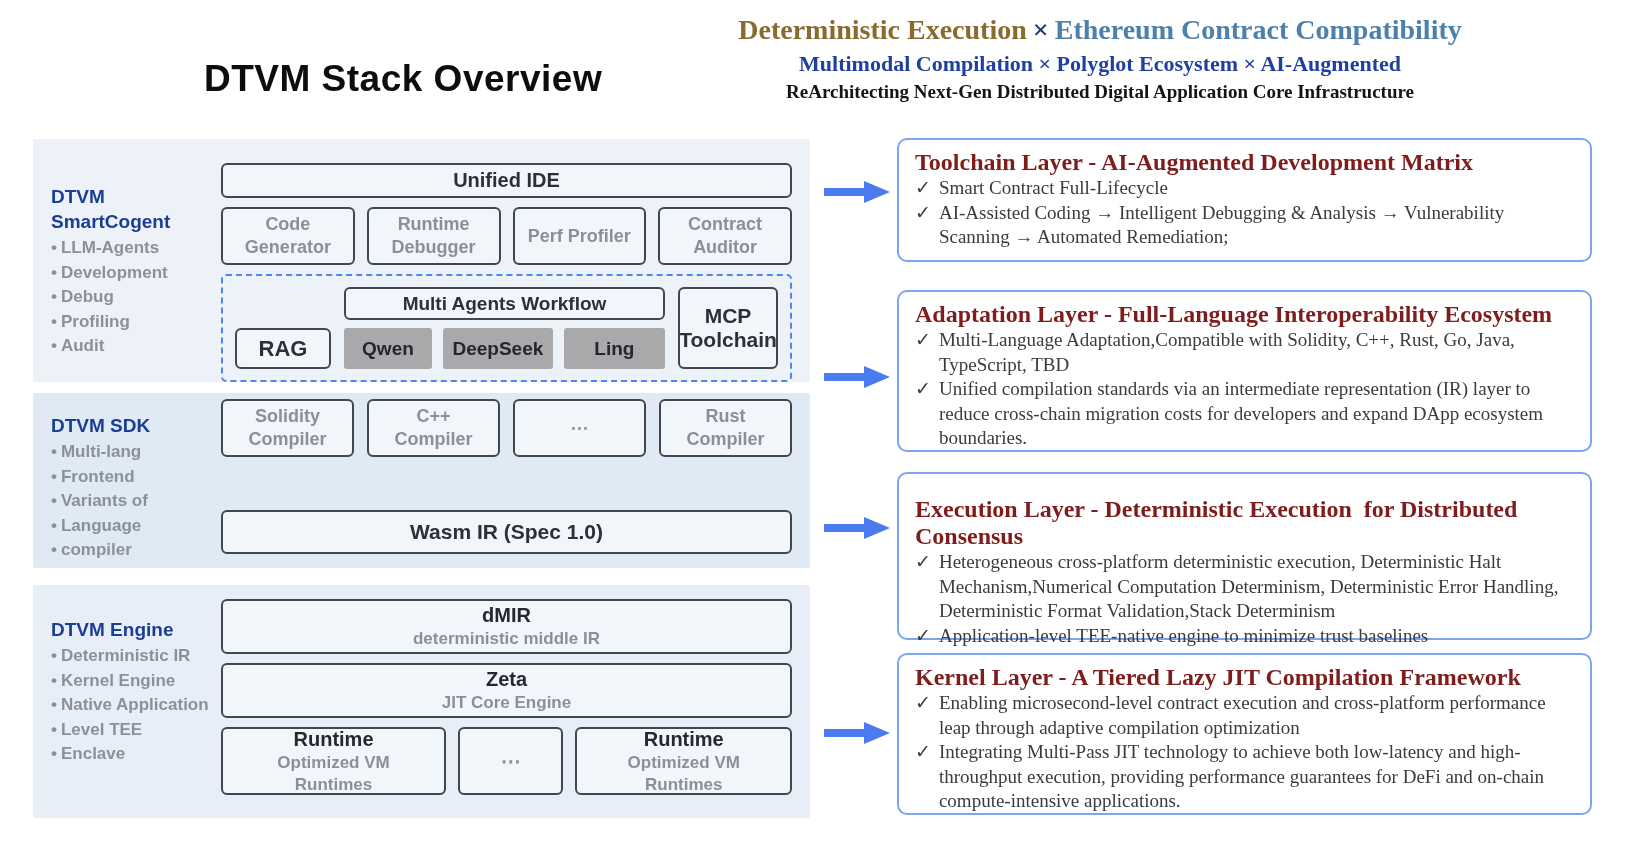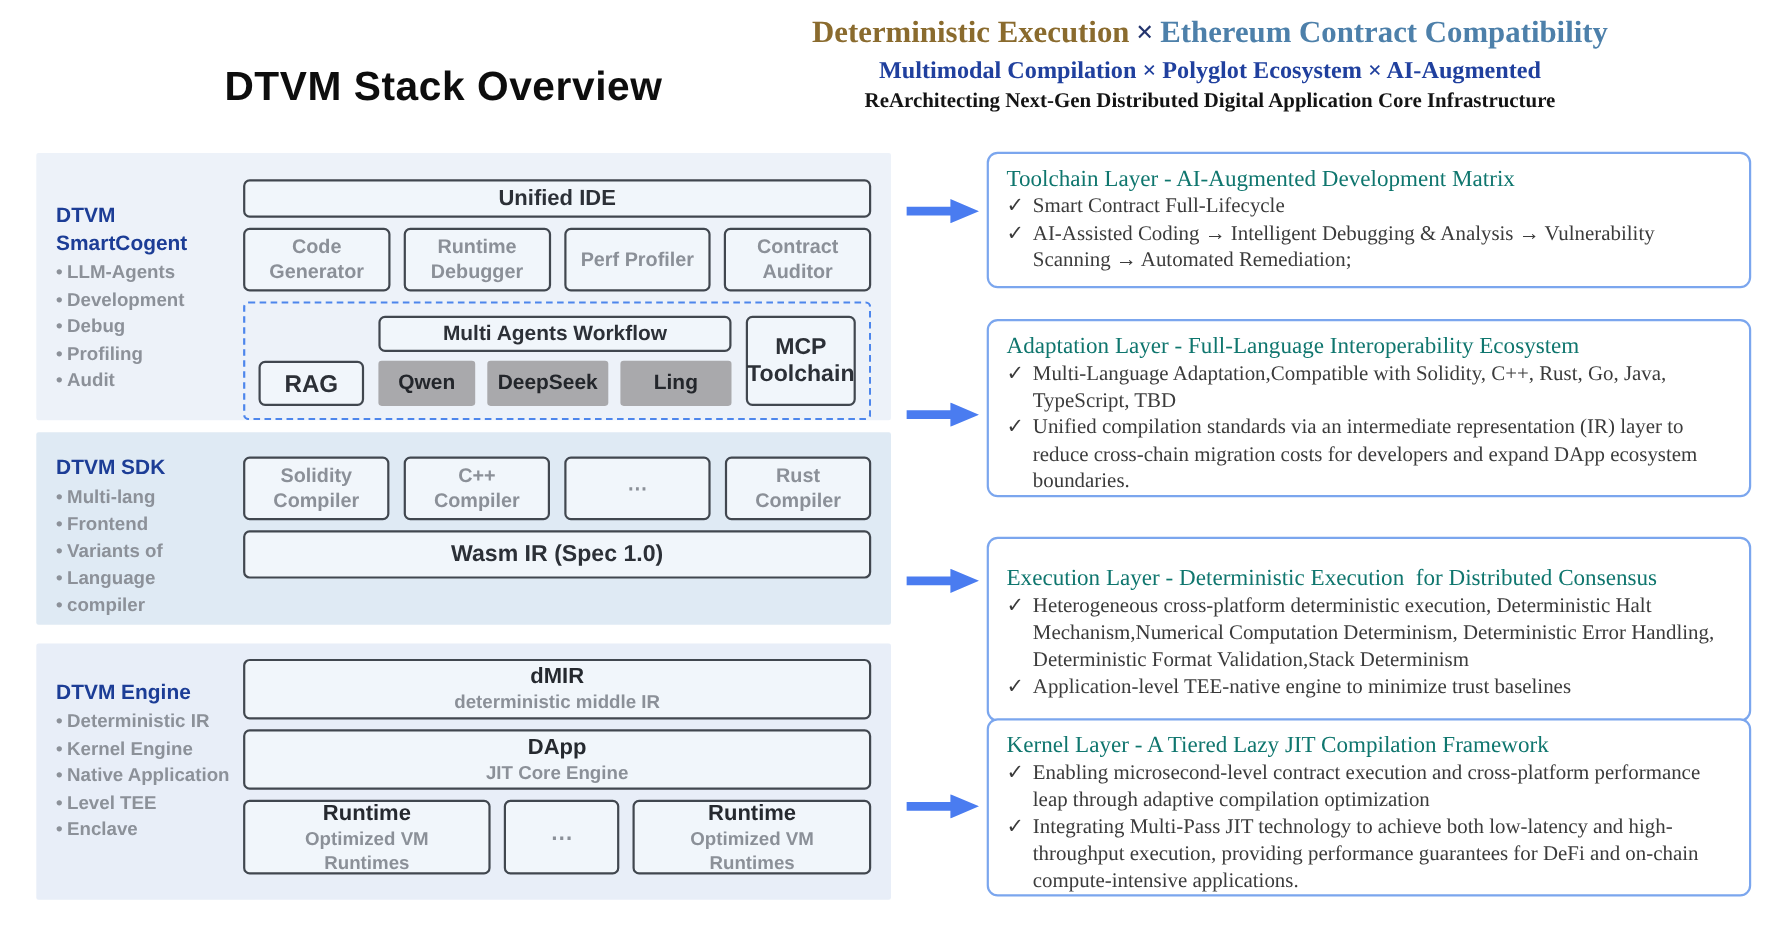--- a/index.html
+++ b/index.html
@@ -39,21 +39,21 @@
     font-size:19px; font-weight:bold; color:#1c3d96; line-height:25px; margin-bottom:2px;
     max-width:140px;
   }
   .side-bullet {
     display:flex; gap:4px; font-size:17px; font-weight:bold; color:#8c9199; line-height:24.5px;
   }
   .side-bullet .b { flex:0 0 auto; }
 
   .boxes { flex:1; padding:0 18px 0 8px; display:flex; flex-direction:column; }
   .s1 .boxes { padding-top:24px; }
-  .s2 .boxes { padding-top:22px; }
+  .s2 .boxes { padding-top:6px;gap:44px; }
   .s3 .boxes { padding-top:14px; }
 
   .bx {
     background:#f1f6fb; border:2px solid #41474f; border-radius:6px;
     display:flex; flex-direction:column; align-items:center; justify-content:center;
     text-align:center;
   }
   .dark { color:#2c3037; }
   .grayt { color:#8b9098; }
 
@@ -100,24 +100,24 @@
 
   
   .panel {
     position:absolute; left:897px; width:695px;
     background:#ffffff; border:2px solid #7ba6ee; border-radius:10px;
     padding:9px 16px 8px 16px;
     font-family:"Liberation Serif", serif;
   }
   .p1 { top:138px; height:124px; }
   .p2 { top:290px; height:162px; }
-  .p3 { top:488px; height:168px; padding-top:22px; }
+  .p3 { top:472px; height:168px; padding-top:22px; }
   .p4 { top:653px; height:162px; }
   .panel-title {
-    font-size:21px; font-weight:normal; color:#0f766e; line-height:27px; white-space:pre-wrap;
+    font-size:24px; font-weight:bold; color:#7f1d1d; line-height:27px; white-space:pre-wrap;
   }
   .panel-item { display:flex; gap:8px; font-size:19px; color:#3b3b3b; line-height:24.5px; }
   .panel-item .check { flex:0 0 auto; }
 </style>
 </head>
 <body>
 
 <div id="canvas">
 
   <div id="page-title">DTVM Stack Overview</div>
@@ -235,21 +235,21 @@
           <span class="b">•</span>
           <span>Enclave</span>
         </div>
     </div>
     <div class="boxes">
       <div class="bx wide2">
         <div class="bx-title">dMIR</div>
         <div class="bx-sub">deterministic middle IR</div>
       </div>
       <div class="bx wide2">
-        <div class="bx-title">DApp</div>
+        <div class="bx-title">Zeta</div>
         <div class="bx-sub">JIT Core Engine</div>
       </div>
       <div class="row runtimes">
         <div class="bx rt-a">
           <div class="bx-title">Runtime</div>
           <div class="bx-sub rt-sub">Optimized VM Runtimes</div>
         </div>
         <div class="bx rt-b">
           <div class="rt-dots">⋯</div>
         </div>

